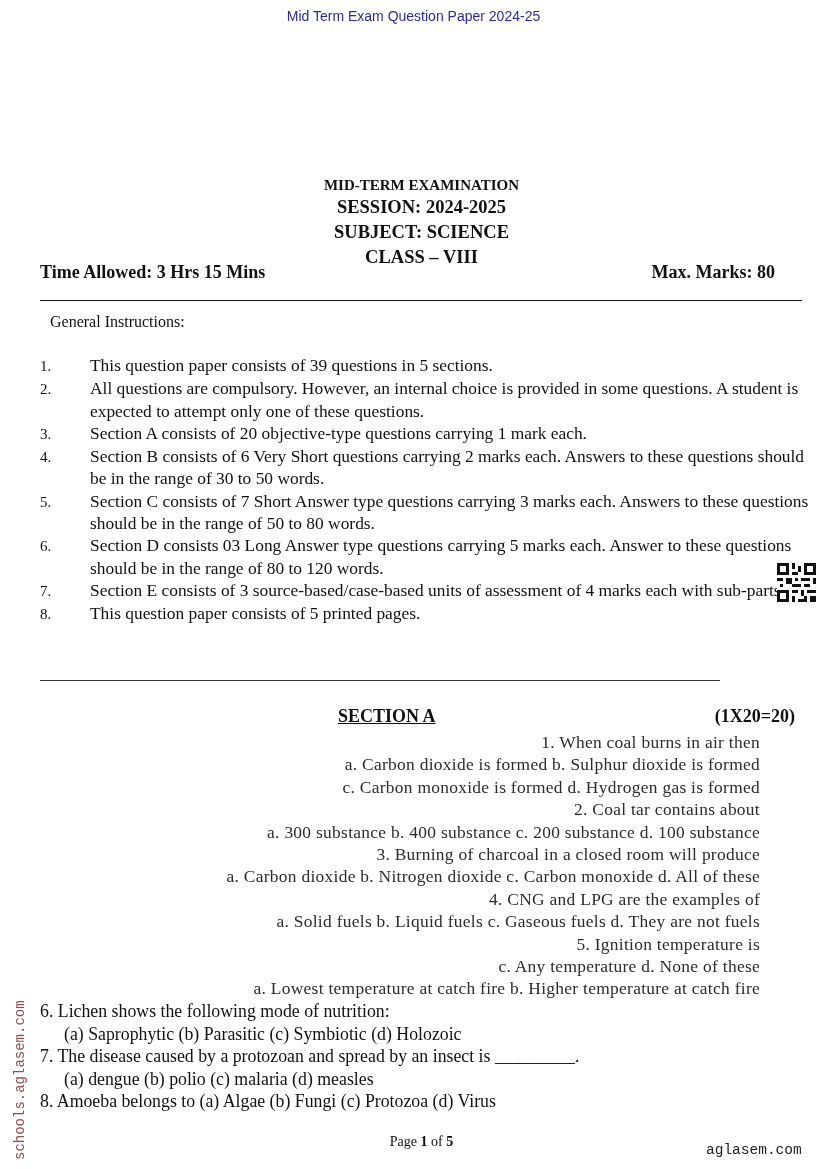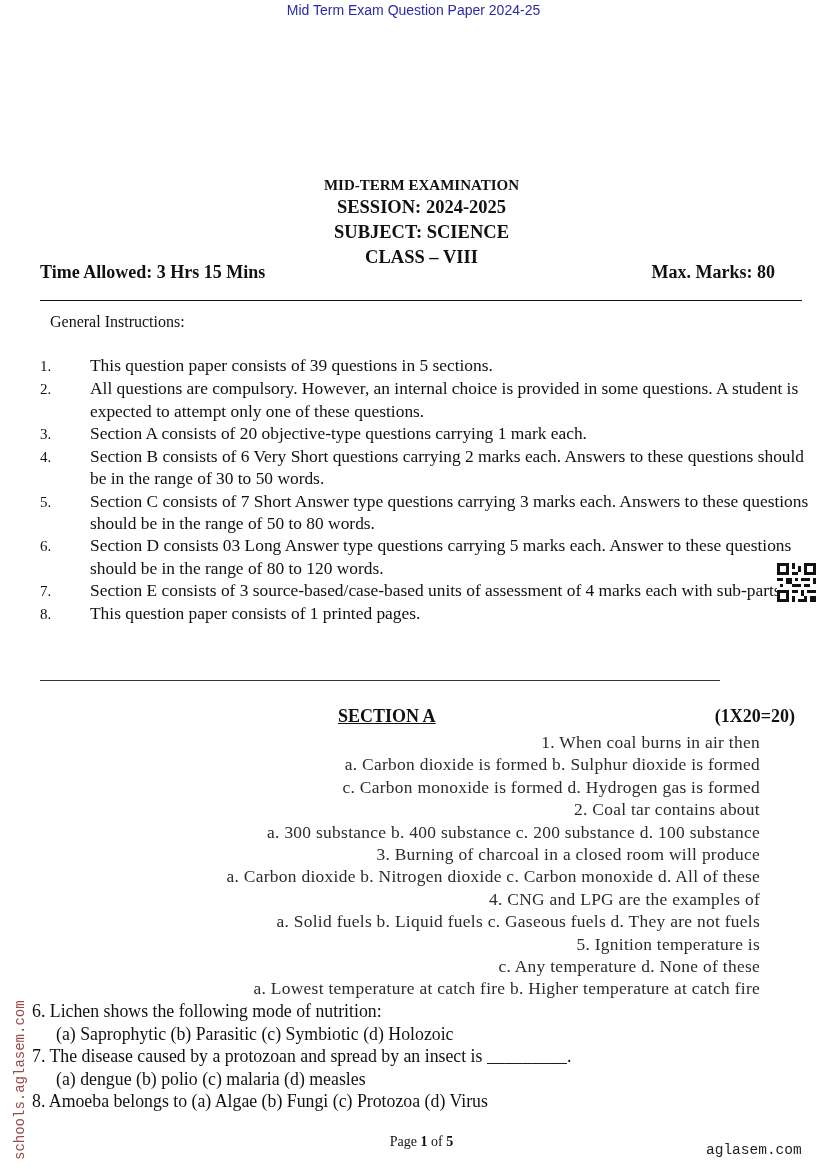--- a/index.html
+++ b/index.html
@@ -1,20 +1,20 @@
 <!DOCTYPE html>
 <html><head>
   <meta charset="utf-8">
   <style>
     * { margin: 0; padding: 0; box-sizing: border-box; }
     html, body { width: 827px; height: 1169px; background: #ffffff; overflow: hidden; }
     body { position: relative; font-family: "Liberation Serif", "DejaVu Serif", serif; color: #111; }
 
     .top-banner {
-      position: absolute; top: 2px; left: 0; width: 827px; text-align: center;
+      position: absolute; top: 8px; left: 0; width: 827px; text-align: center;
       font-family: "Liberation Sans", "DejaVu Sans", sans-serif; font-size: 14px; color: #2a2aa8;
     }
 
     .head-block { position: absolute; top: 175px; left: 0; width: 843px; text-align: center; font-weight: bold; }
     .head-block .l1 { font-size: 15px; line-height: 20px; }
     .head-block .l2 { font-size: 18.5px; line-height: 25px; }
 
     .meta-row {
       position: absolute; top: 261px; left: 40px; width: 762px; display: flex; justify-content: space-between;
       font-weight: bold; font-size: 18px; line-height: 22px; padding-right: 27px;
@@ -33,21 +33,21 @@
     }
 
     .rule-dash { position: absolute; top: 680px; left: 40px; width: 680px; height: 0; border-top: 1.5px solid #333; }
 
     .section-row { position: absolute; top: 706px; left: 40px; width: 763px; font-weight: bold; font-size: 18px; }
     .section-row .title { position: absolute; left: 298px; text-decoration: underline; }
     .section-row .marks { position: absolute; right: 8px; margin-left: 48px; }
 
     .qblock { position: absolute; left: 40px; width: 720px; font-size: 17.4px; line-height: 22.4px; color: #2b2b2b; letter-spacing: 0.3px; text-align: right; }
     .qblock .opt { padding-left: 44px; }
-    .qblock2 { position: absolute; left: 32px; width: 720px; font-size: 17.8px; line-height: 22.6px; color: #111; }
+    .qblock2 { position: absolute; left: 40px; width: 720px; font-size: 17.8px; line-height: 22.6px; color: #111; }
     .qblock2 .opt { padding-left: 24px; }
 
     .side-watermark {
       position: absolute; left: 12px; top: 1160px; transform-origin: left top; transform: rotate(-90deg);
       font-family: "Liberation Mono", "DejaVu Sans Mono", monospace; font-size: 14px; color: #9a4a4a; white-space: nowrap;
     }
     .page-num { position: absolute; top: 1134px; left: 0; width: 843px; text-align: center; font-size: 14px; }
     .page-num b { font-weight: bold; }
     .footer-brand {
       position: absolute; top: 1142px; left: 706px; font-family: "Liberation Mono", "DejaVu Sans Mono", monospace;
@@ -98,21 +98,21 @@
   <li>
       <span class="num">6.</span>
       <span class="txt">Section D consists 03 Long Answer type questions carrying 5 marks each. Answer to these questions should be in the range of 80 to 120 words.</span>
     </li>
   <li>
       <span class="num">7.</span>
       <span class="txt">Section E consists of 3 source-based/case-based units of assessment of 4 marks each with sub-parts.</span>
     </li>
   <li>
       <span class="num">8.</span>
-      <span class="txt">This question paper consists of 1 printed pages.</span>
+      <span class="txt">This question paper consists of 5 printed pages.</span>
     </li>
 </ol>
 
 <div class="qr">
   <svg width="39" height="39" viewBox="0 0 13 13" shape-rendering="crispEdges">
     <rect width="13" height="13" fill="#fff"></rect>
     <g fill="#111">
       <rect x="0" y="0" width="4" height="4"></rect>
         <rect x="1" y="1" width="2" height="2" fill="#fff"></rect>
       <rect x="9" y="0" width="4" height="4"></rect>

